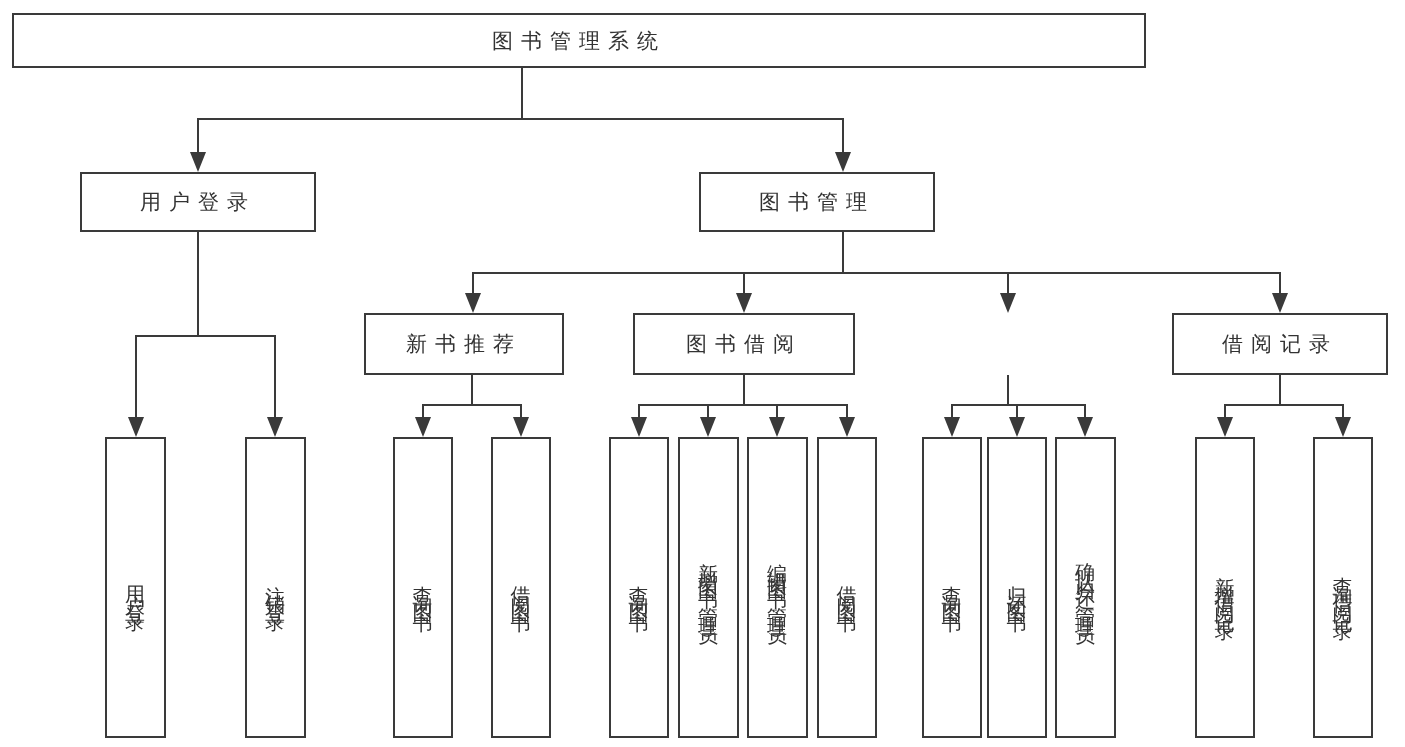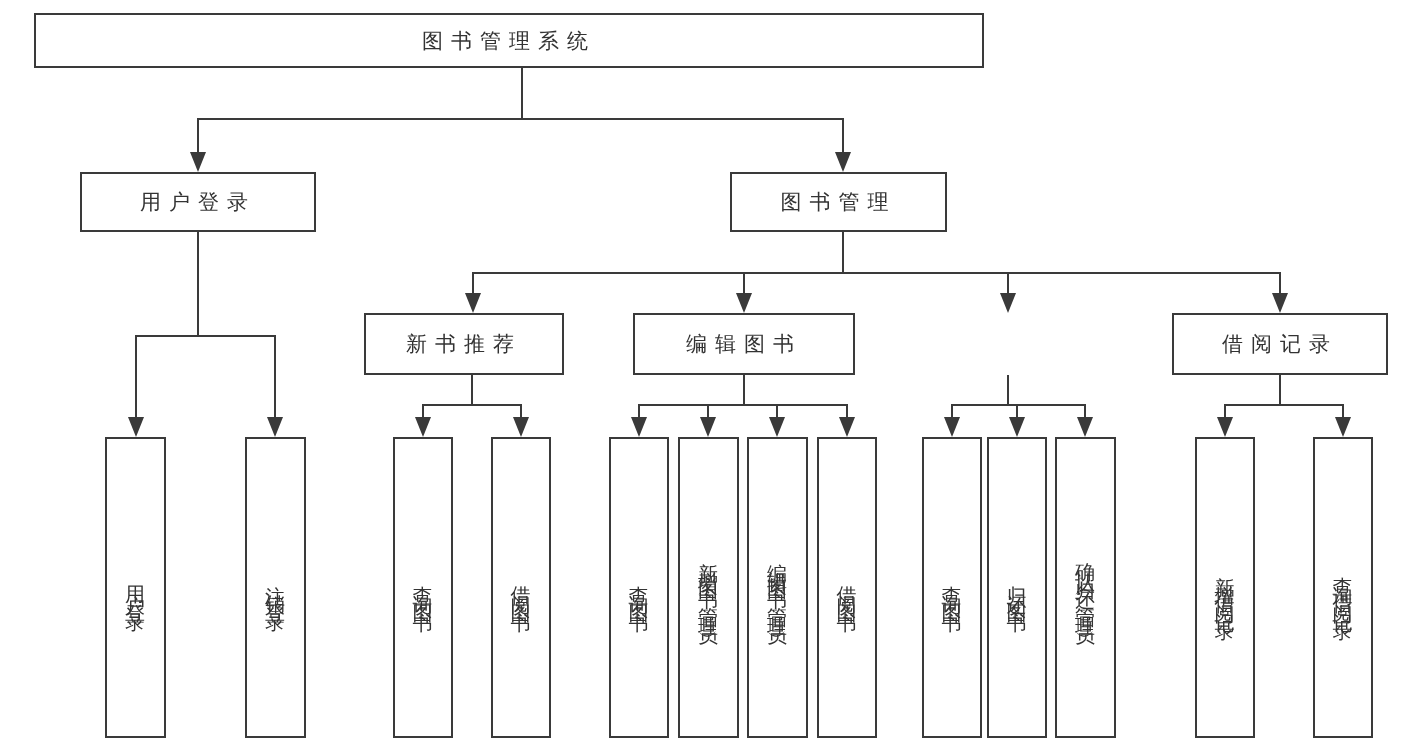--- a/index.html
+++ b/index.html
@@ -52,52 +52,52 @@
     color: #999999;
     text-shadow: 0 0 3px #ffffff, 1px 1px 0 #ffffff;
     z-index: 3;
   }
 </style>
 </head>
 <body>
 
 <div id="canvas">
 
-  <div class="box" style="left:34px;top:13px;width:950px;height:55px">图书管理系统</div>
+  <div class="box" style="left:12px;top:13px;width:1134px;height:55px">图书管理系统</div>
 
   <div class="vline" style="left:521px;top:68px;height:52px"></div>
   <div class="hline" style="left:197px;top:118px;width:647px"></div>
   <div class="vline" style="left:197px;top:118px;height:36px"></div>
   <div class="arrow" style="left:190px;top:152px"></div>
   <div class="vline" style="left:842px;top:118px;height:36px"></div>
   <div class="arrow" style="left:835px;top:152px"></div>
 
   <div class="box" style="left:80px;top:172px;width:236px;height:60px">用户登录</div>
-  <div class="box" style="left:730px;top:172px;width:217px;height:60px">图书管理</div>
+  <div class="box" style="left:699px;top:172px;width:236px;height:60px">图书管理</div>
 
   <div class="vline" style="left:197px;top:232px;height:105px"></div>
   <div class="hline" style="left:135px;top:335px;width:141px"></div>
   <div class="vline" style="left:135px;top:335px;height:84px"></div>
   <div class="arrow" style="left:128px;top:417px"></div>
   <div class="vline" style="left:274px;top:335px;height:84px"></div>
   <div class="arrow" style="left:267px;top:417px"></div>
 
   <div class="vline" style="left:842px;top:232px;height:42px"></div>
   <div class="hline" style="left:472px;top:272px;width:808px"></div>
   <div class="vline" style="left:472px;top:272px;height:23px"></div>
   <div class="arrow" style="left:465px;top:293px"></div>
   <div class="vline" style="left:743px;top:272px;height:23px"></div>
   <div class="arrow" style="left:736px;top:293px"></div>
   <div class="vline" style="left:1007px;top:272px;height:23px"></div>
   <div class="arrow" style="left:1000px;top:293px"></div>
   <div class="vline" style="left:1279px;top:272px;height:23px"></div>
   <div class="arrow" style="left:1272px;top:293px"></div>
 
   <div class="box" style="left:364px;top:313px;width:200px;height:62px">新书推荐</div>
-  <div class="box" style="left:633px;top:313px;width:222px;height:62px">编辑图书</div>
+  <div class="box" style="left:633px;top:313px;width:222px;height:62px">图书借阅</div>
   <div class="box" style="left:1172px;top:313px;width:216px;height:62px">借阅记录</div>
 
   <div class="vline" style="left:471px;top:375px;height:31px"></div>
   <div class="hline" style="left:422px;top:404px;width:100px"></div>
   <div class="vline" style="left:422px;top:404px;height:15px"></div>
   <div class="arrow" style="left:415px;top:417px"></div>
   <div class="vline" style="left:520px;top:404px;height:15px"></div>
   <div class="arrow" style="left:513px;top:417px"></div>
 
   <div class="vline" style="left:743px;top:375px;height:31px"></div>

